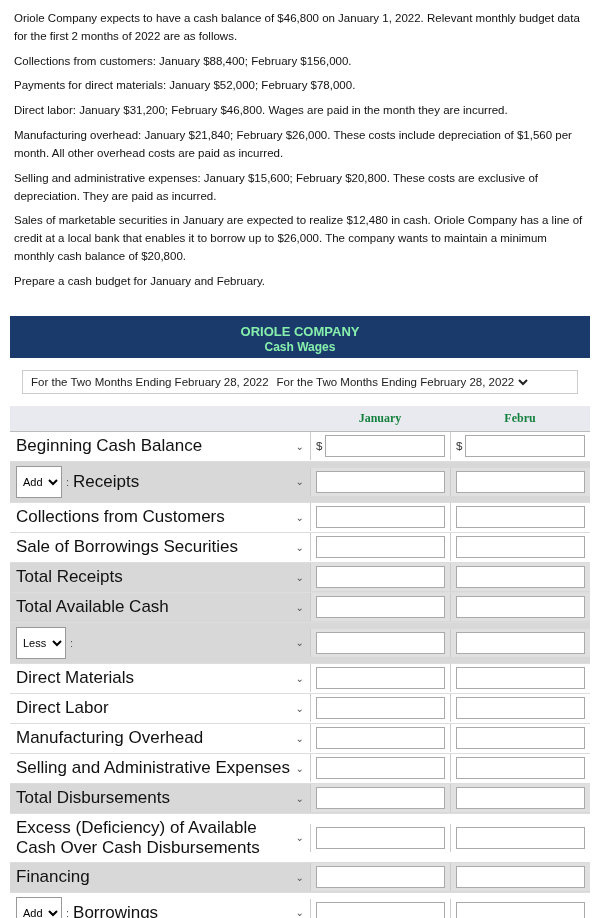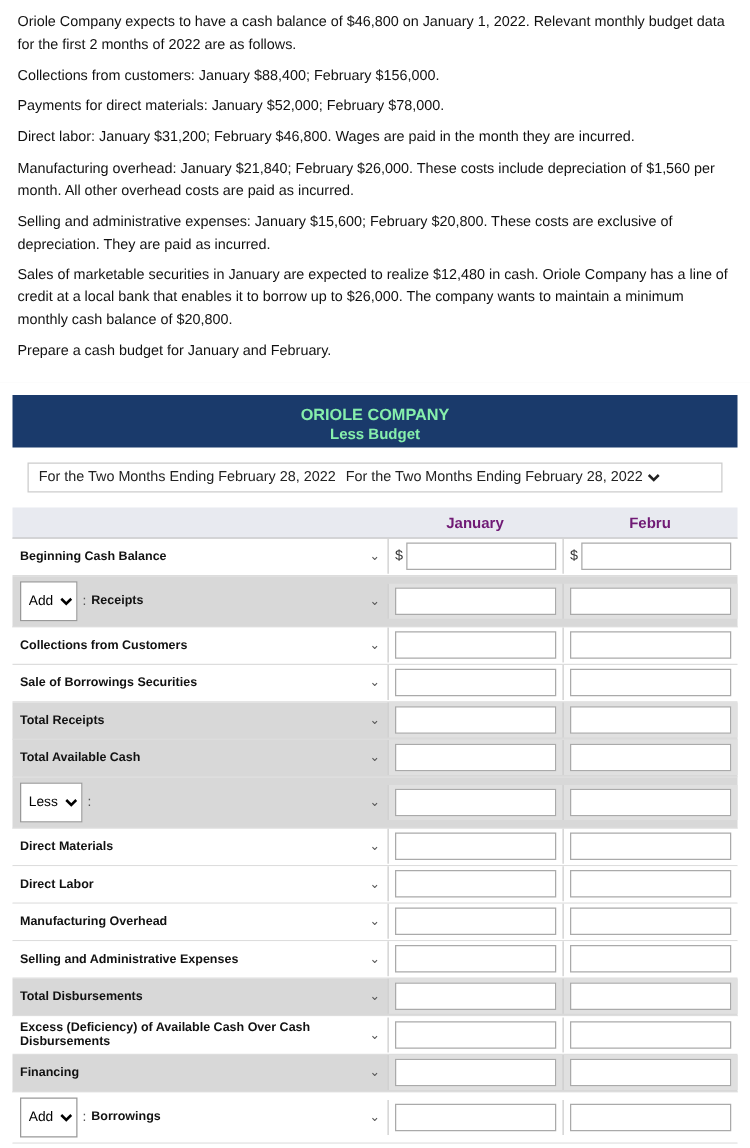--- a/index.html
+++ b/index.html
@@ -60,21 +60,22 @@
       display: grid;
       grid-template-columns: 1fr 140px 140px;
       background: #e8eaf0;
       border-bottom: 1px solid #bbb;
     }
     .col-header {
       padding: 5px 8px;
       font-weight: bold;
       font-size: 12px;
       text-align: center;
-      color: #701a75;
+      color: #15803d;
+      font-family: Liberation Serif, serif;
     }
     .col-header:first-child {
       text-align: left;
     }
     .row {
       display: grid;
       grid-template-columns: 1fr 140px 140px;
       border-bottom: 1px solid #ddd;
       align-items: center;
       min-height: 30px;
@@ -97,24 +98,23 @@
       background: #fff;
       padding: 1px 2px;
       height: 32px;
       max-width: 52px;
     }
     .label-cell .colon {
       font-size: 11px;
       color: #555;
     }
     .label-cell .row-label {
-      font-size: 10px;
+      font-size: 17px;
       color: #111;
       flex: 1;
-      font-weight: bold;
     }
     .label-cell .chevron {
       font-size: 10px;
       color: #555;
       margin-left: auto;
     }
     .value-cell {
       display: flex;
       align-items: center;
       justify-content: flex-start;
@@ -148,21 +148,21 @@
     <p>Manufacturing overhead: January $21,840; February $26,000. These costs include depreciation of $1,560 per month. All other overhead costs are paid as incurred.</p>
     <p>Selling and administrative expenses: January $15,600; February $20,800. These costs are exclusive of depreciation. They are paid as incurred.</p>
     <p>Sales of marketable securities in January are expected to realize $12,480 in cash. Oriole Company has a line of credit at a local bank that enables it to borrow up to $26,000. The company wants to maintain a minimum monthly cash balance of $20,800.</p>
     <p>Prepare a cash budget for January and February.</p>
   </div>
 </div>
 
 <div class="table-section">
   <div class="table-header">
     <div>ORIOLE COMPANY</div>
-    <div class="subtitle">Less Budget</div>
+    <div class="subtitle">Cash Wages</div>
   </div>
   <div class="period-bar">
     <span>For the Two Months Ending February 28, 2022</span>
     <select>
       <option>For the Two Months Ending February 28, 2022</option>
     </select>
   </div>
   <div class="col-headers">
     <div class="col-header"></div>
     <div class="col-header">January</div>

